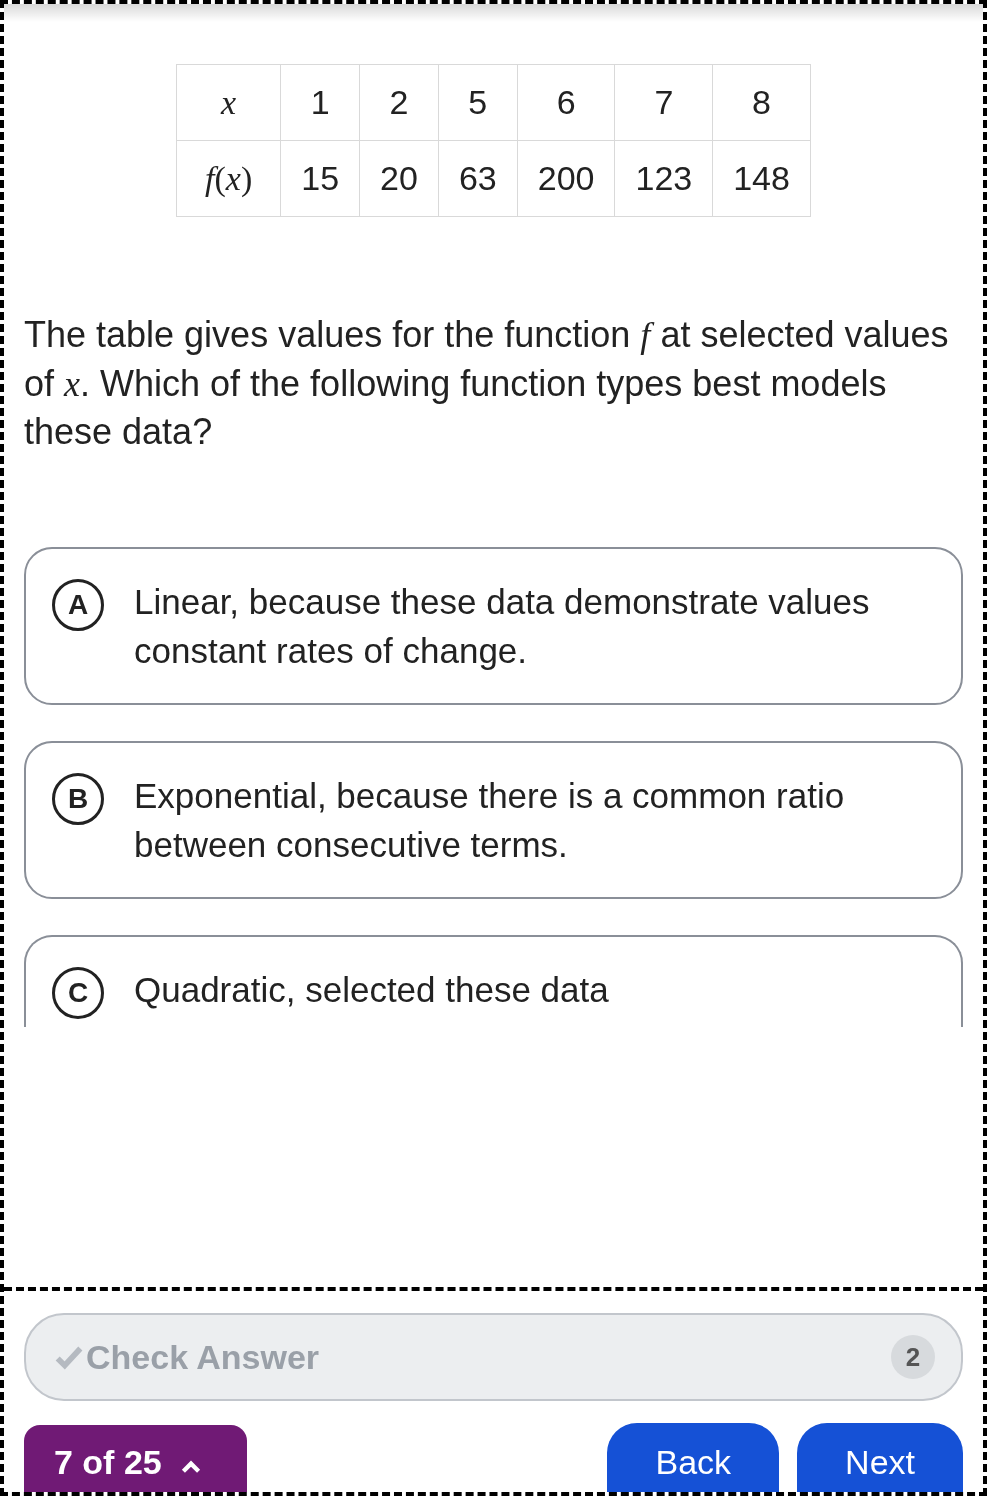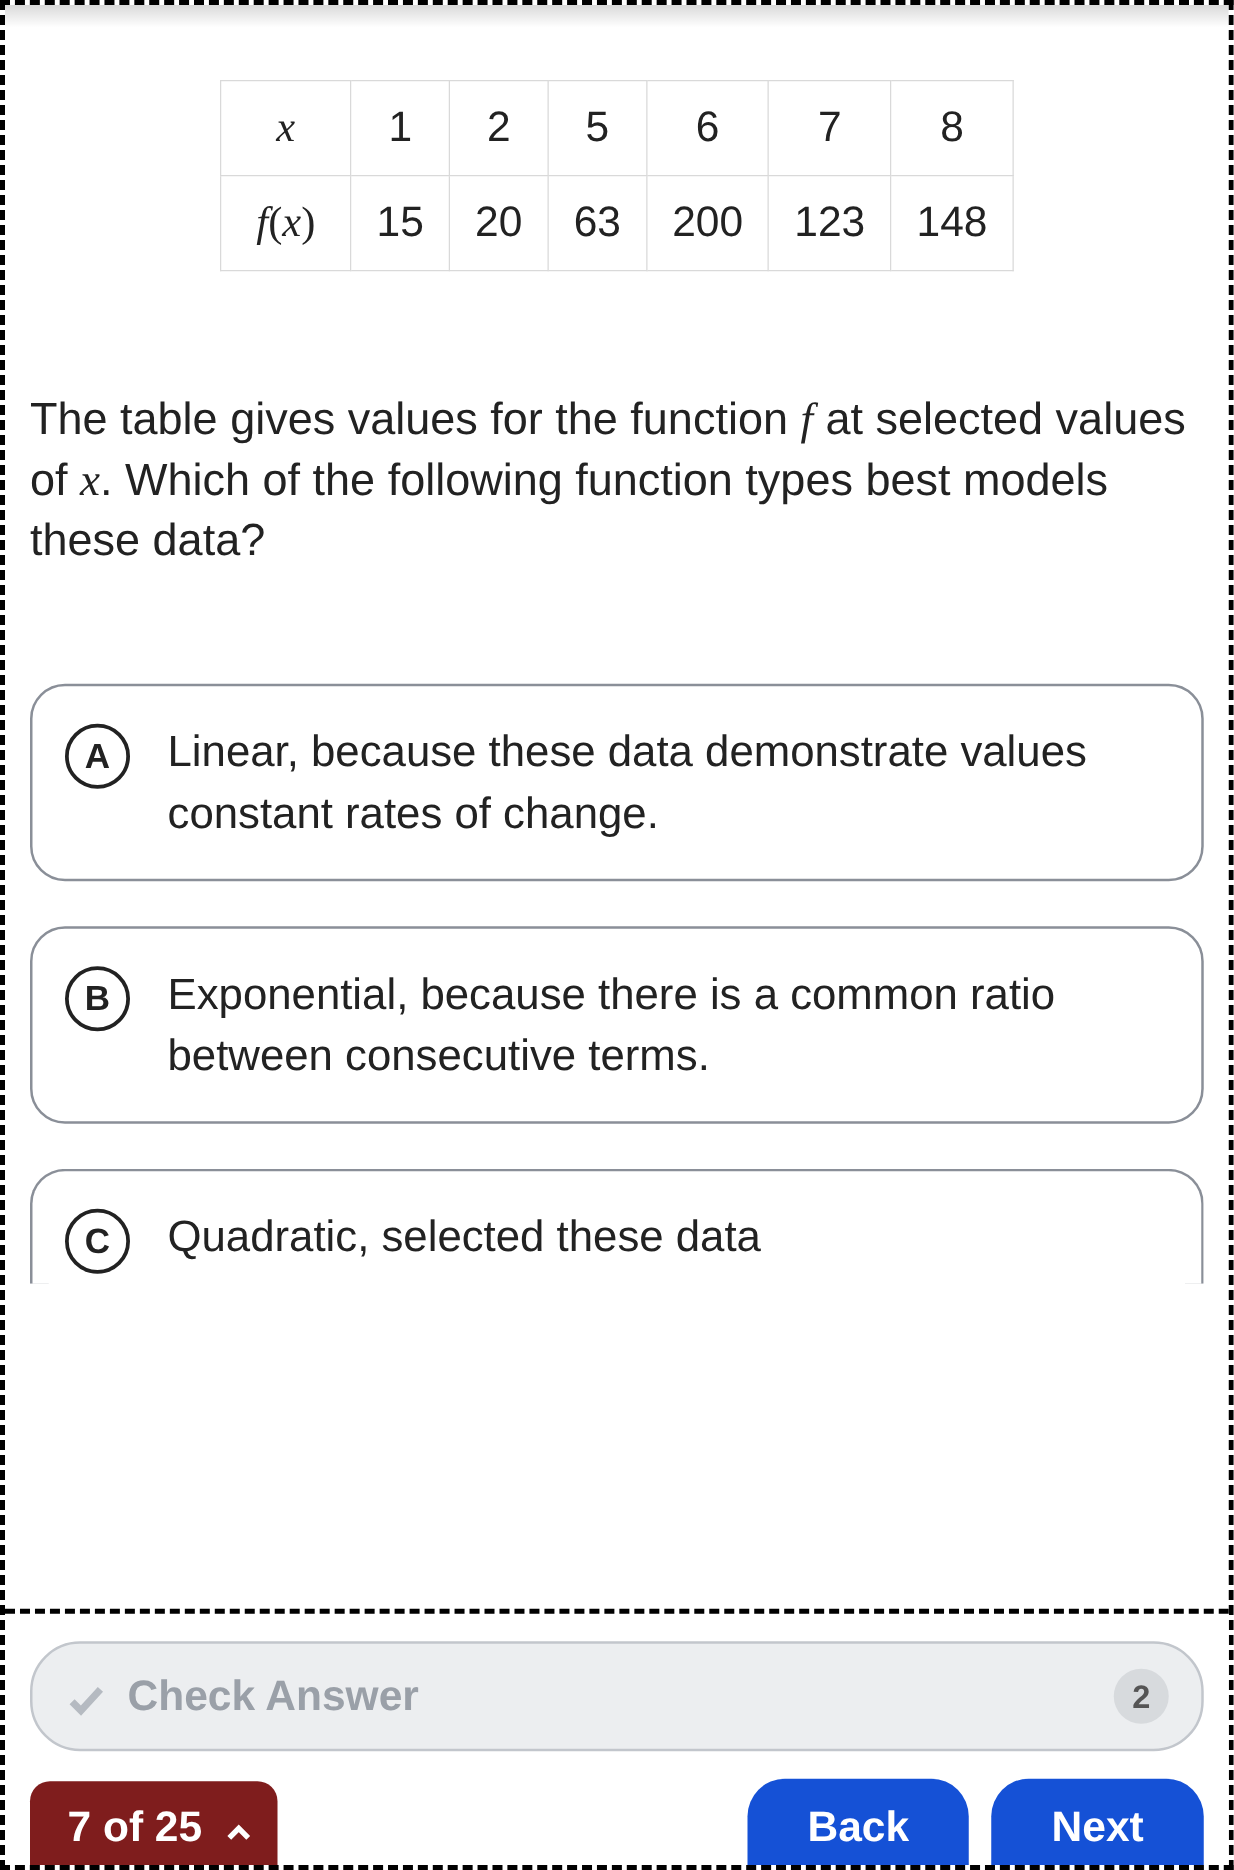--- a/index.html
+++ b/index.html
@@ -82,53 +82,53 @@
   }
   .check-answer {
     width: 100%;
     border: 2px solid #c2c6cc;
     background: #eceef0;
     border-radius: 40px;
     padding: 20px 26px;
     display: flex; align-items: center; justify-content: space-between;
     gap: 18px;
   }
-  .check-left { display: flex; align-items: flex-end; gap: 16px; }
+  .check-left { display: flex; align-items: center; }
   .checkmark {
     width: 34px; height: 34px; flex: 0 0 auto;
   }
   .checkmark svg { width: 34px; height: 34px; stroke: #b5bac1; stroke-width: 4; fill: none; }
   .check-label { color: #9aa0a8; font-size: 34px; font-weight: 600; }
   .attempts-badge {
     width: 44px; height: 44px; border-radius: 50%;
     background: #d7dadd; color: #555;
     display: flex; align-items: center; justify-content: center;
     font-size: 26px; font-weight: 600;
   }
   .nav-row {
     margin-top: 22px;
     display: flex; align-items: flex-end; justify-content: space-between;
     gap: 18px;
   }
   .progress-pill {
-    background: #7f1d1d;
+    background: #701a75;
     color: #fff;
     font-weight: 700;
     font-size: 34px;
     border-radius: 16px 16px 0 0;
-    padding: 18px 18px 10px 30px;
+    padding: 18px 43px 10px 30px;
     display: flex; align-items: center; gap: 16px;
   }
   .progress-pill .chevron { width: 26px; height: 26px; }
   .progress-pill .chevron svg { width: 26px; height: 26px; stroke: #fff; stroke-width: 4; fill: none; }
   .nav-spacer { flex: 1; }
   .nav-btn {
     background: #1551d6;
     color: #fff;
-    font-weight: 700;
+    font-weight: 400;
     font-size: 34px;
     border: none;
     border-radius: 30px 30px 0 0;
     padding: 20px 48px 10px 48px;
     cursor: pointer;
   }
 </style>
 </head>
 <body>
 

